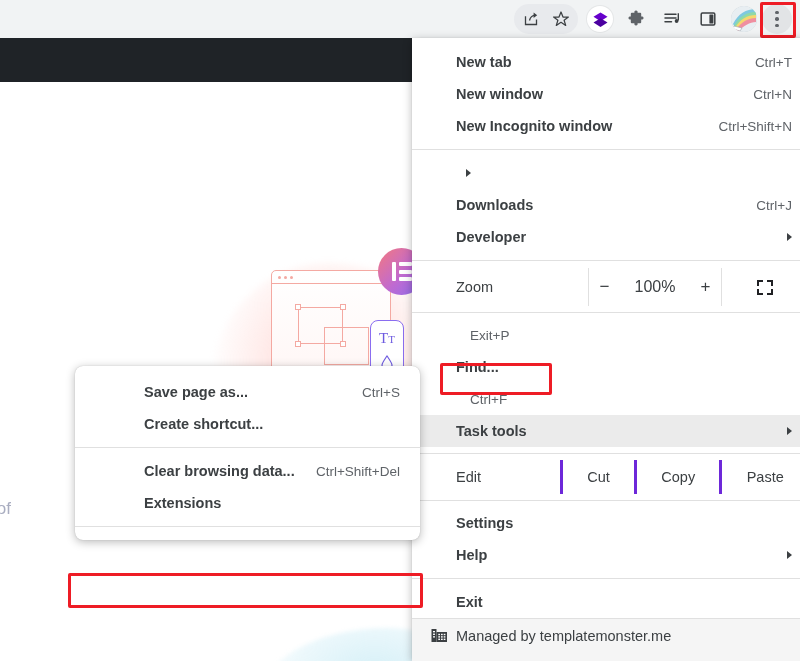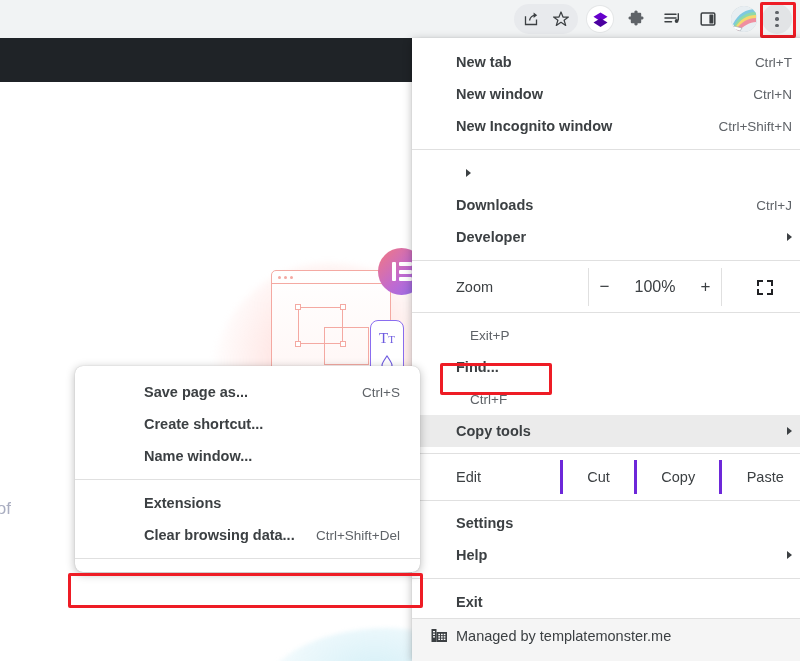--- a/index.html
+++ b/index.html
@@ -434,21 +434,21 @@
       <span class="accel">Exit+P</span>
     </div>
     <div class="mi">
       <span class="label">Find...</span>
       <span class="accel"></span>
     </div>
     <div class="mi">
       <span class="accel">Ctrl+F</span>
     </div>
     <div class="mi hover">
-      <span class="label">Copy tools</span>
+      <span class="label">Task tools</span>
       <span class="caret"></span>
     </div>
 
     <div class="sep tight"></div>
 
     <div class="edit-row">
       <span class="e-label">Edit</span>
       <span class="e-act">Cut</span>
       <span class="e-act">Copy</span>
       <span class="e-act">Paste</span>
@@ -504,35 +504,31 @@
 
   <div class="menu sub-menu">
     <div class="mi">
       <span class="label">Save page as...</span>
       <span class="accel">Ctrl+S</span>
     </div>
     <div class="mi">
       <span class="label">Create shortcut...</span>
       <span class="accel"></span>
     </div>
-    <div class="mi">
-      <span class="label">Name window...</span>
-      <span class="accel"></span>
-    </div>
 
     <div class="sep"></div>
 
+    <div class="mi">
+      <span class="label">Clear browsing data...</span>
+      <span class="accel">Ctrl+Shift+Del</span>
+    </div>
     <div class="mi">
       <span class="label">Extensions</span>
       <span class="accel"></span>
     </div>
-    <div class="mi">
-      <span class="label">Clear browsing data...</span>
-      <span class="accel">Ctrl+Shift+Del</span>
-    </div>
 
     <div class="sep"></div>
 
   </div>
 
   <div class="hl-box hl-dev-tools"></div>
 
 </div>
 
 </body></html>

